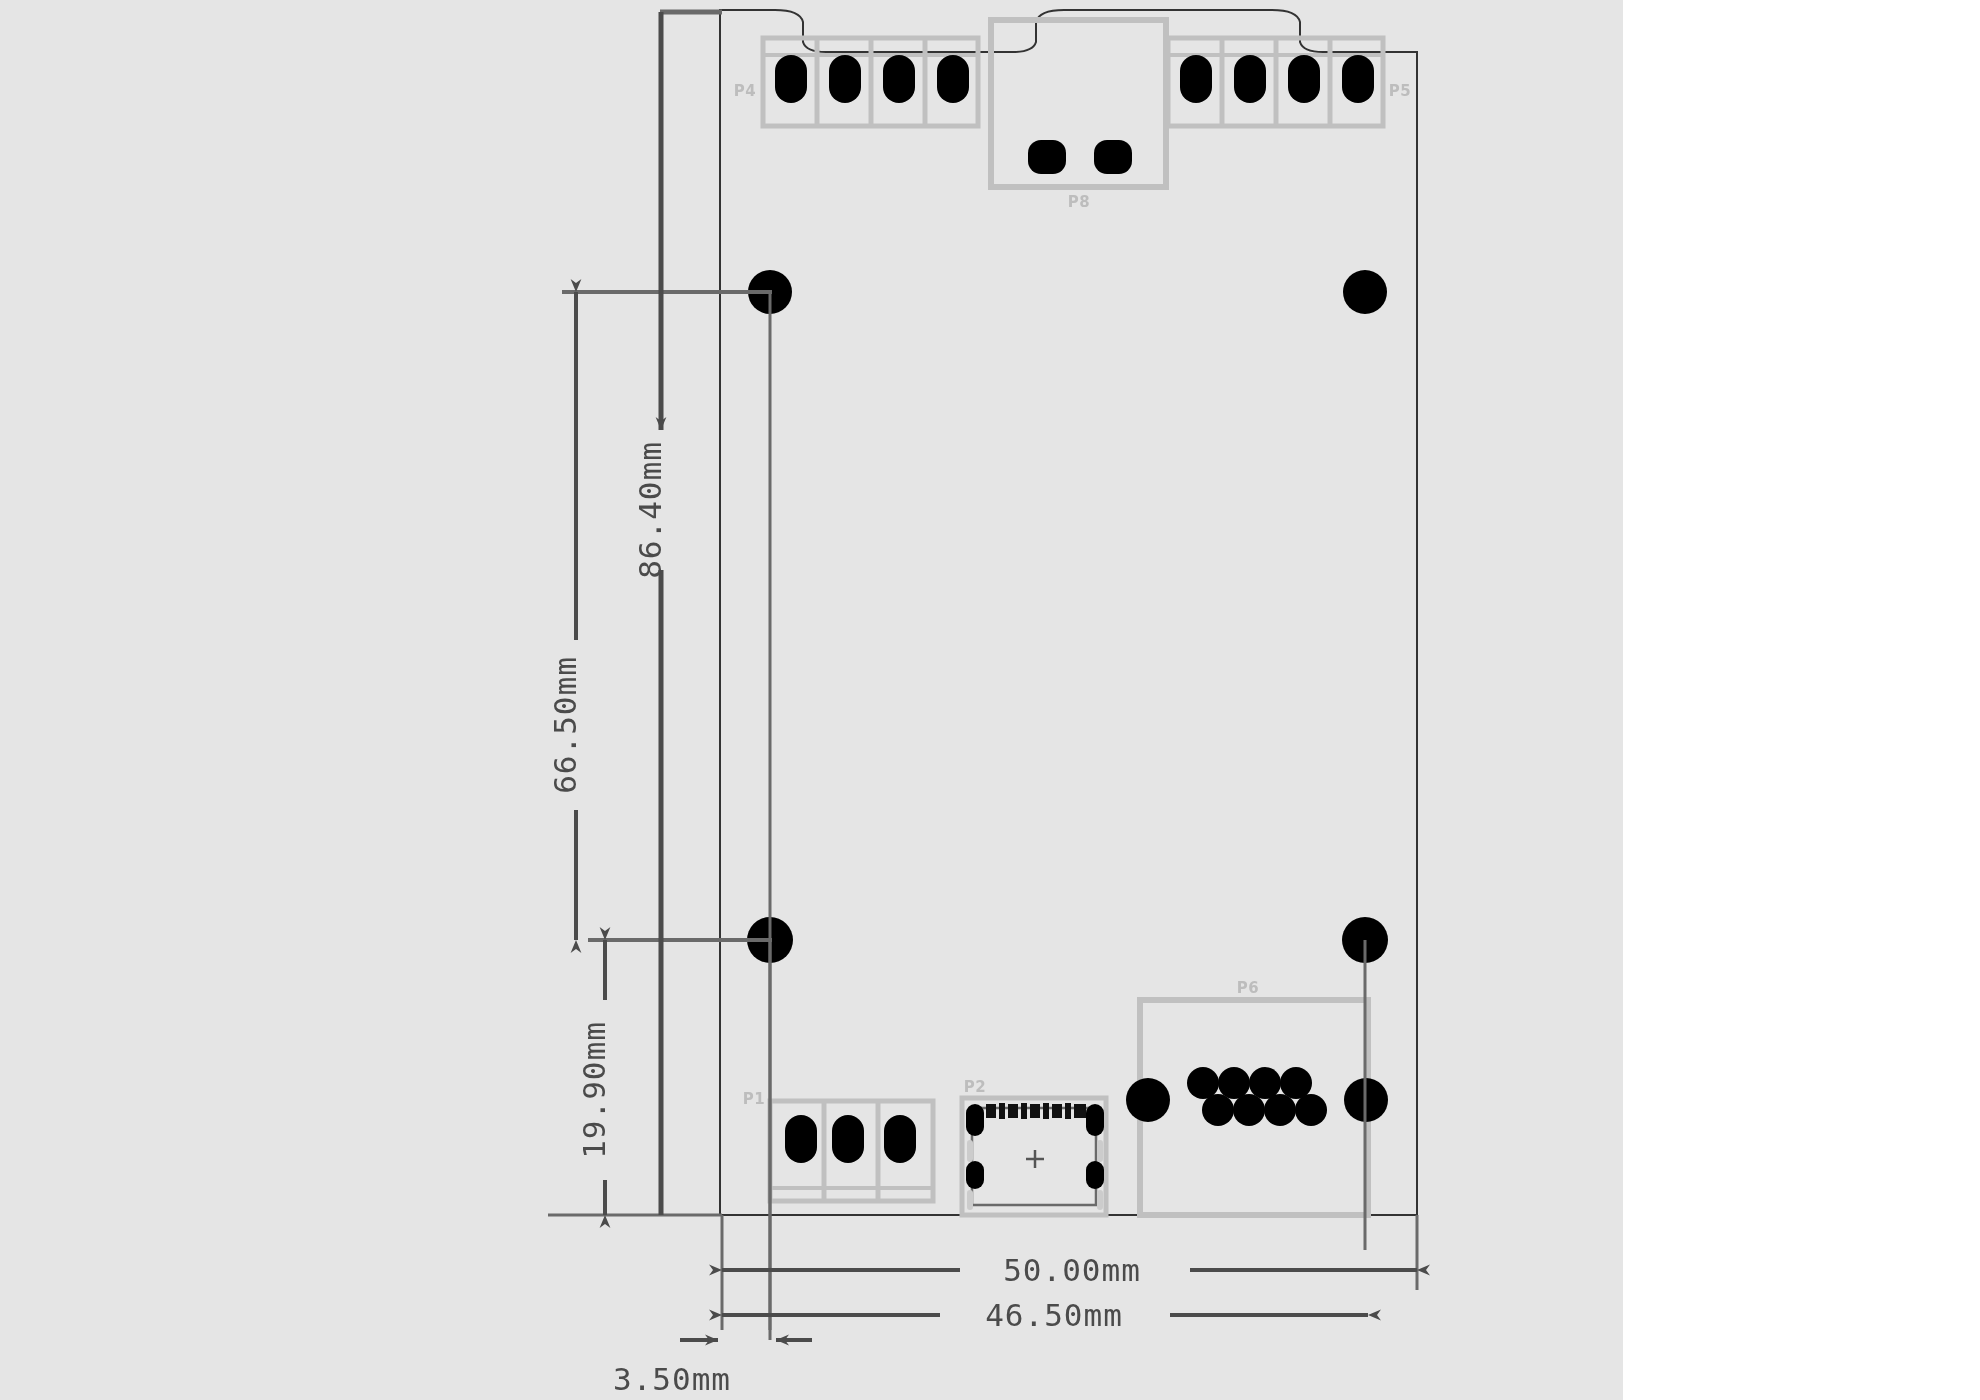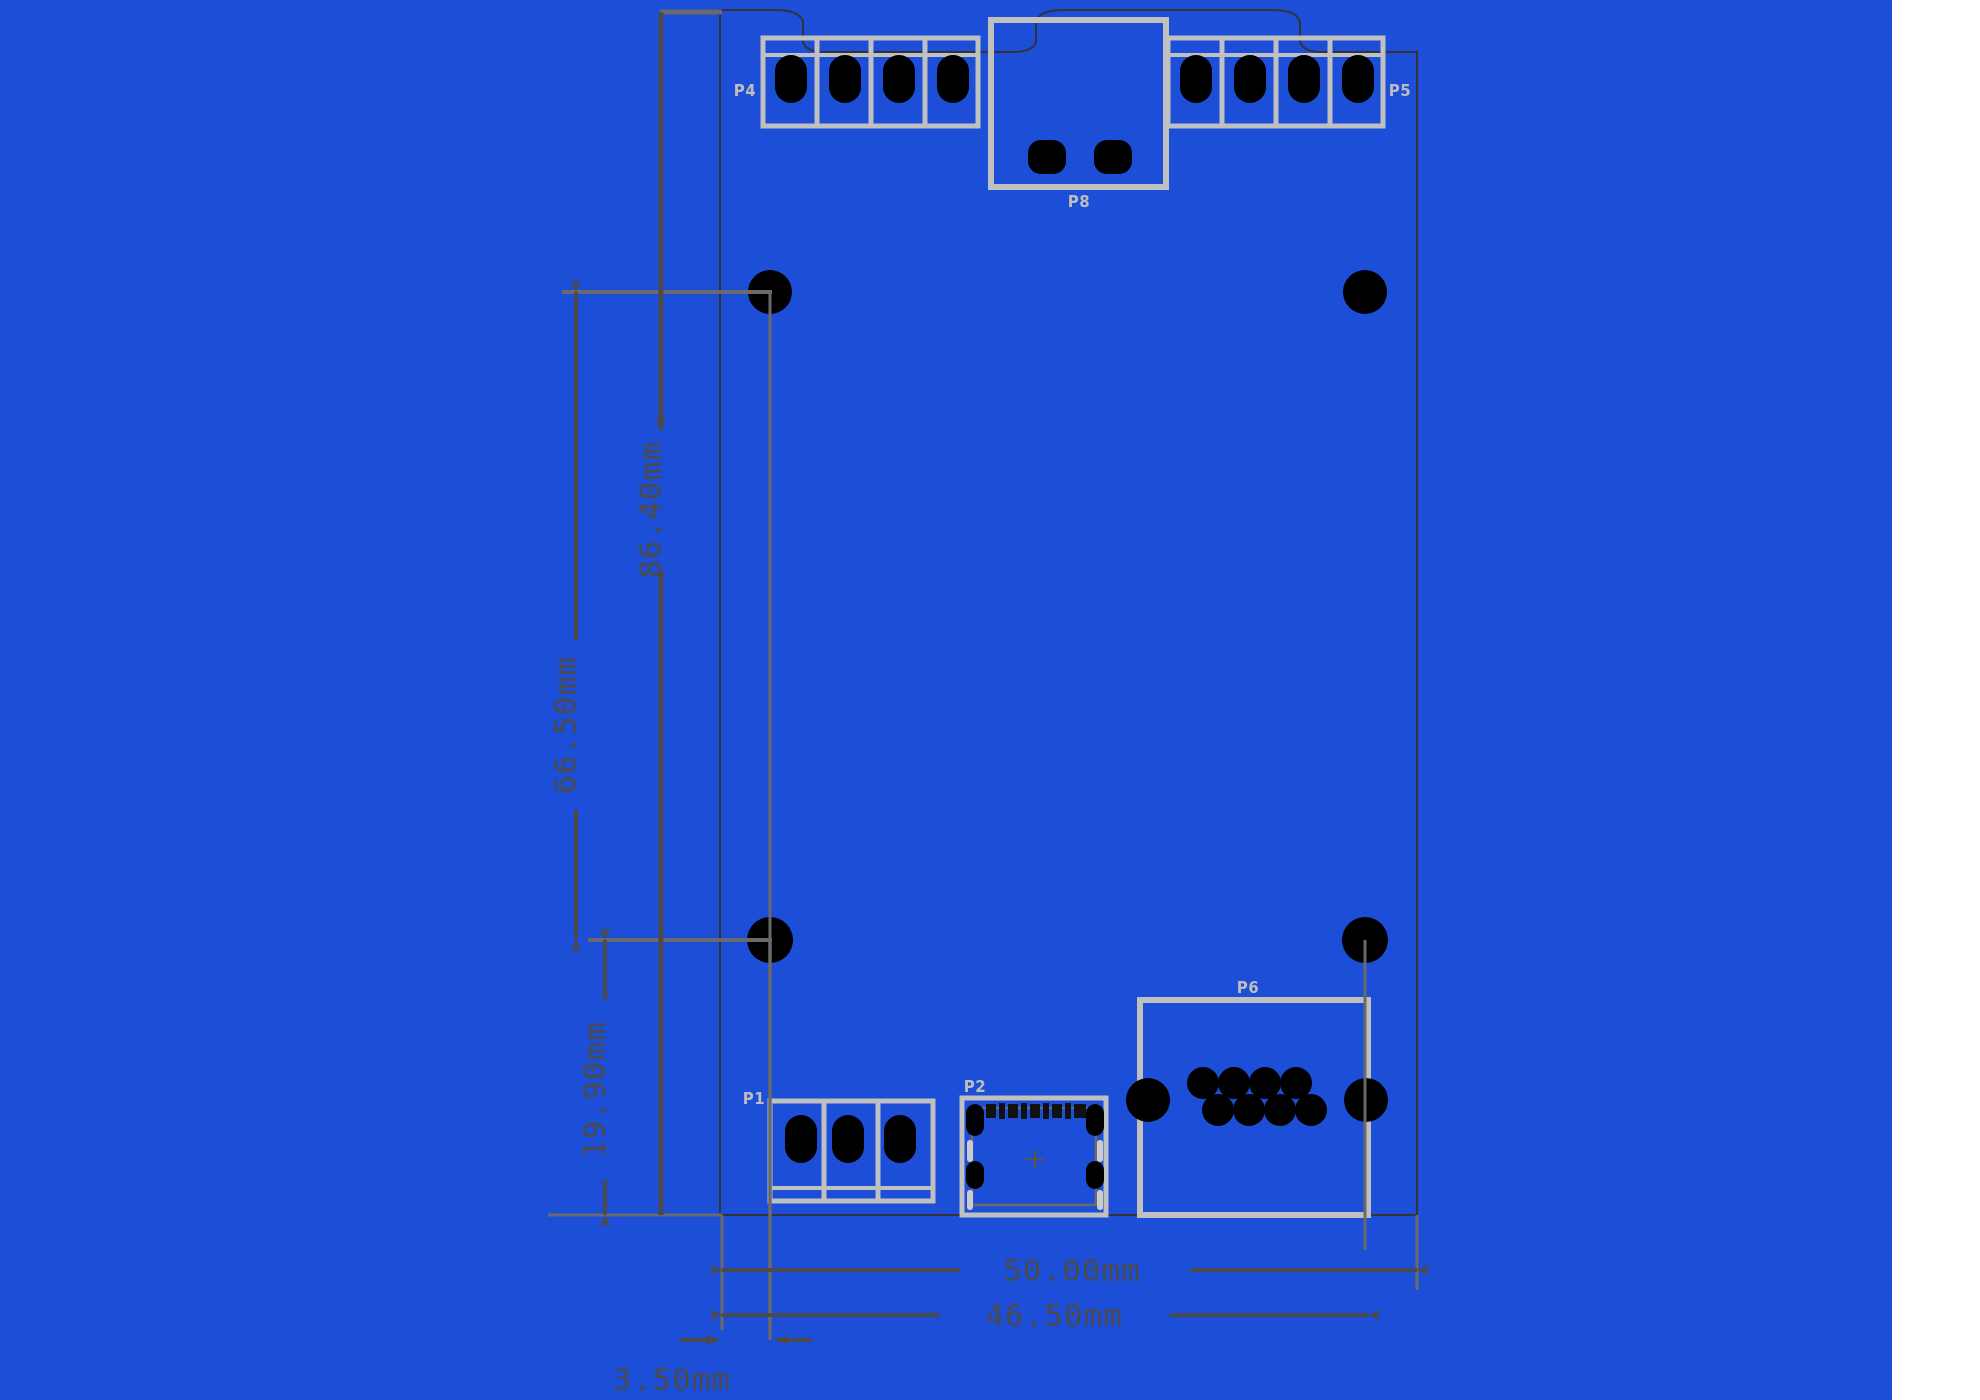--- a/index.html
+++ b/index.html
@@ -6,23 +6,23 @@
     margin: 0;
     padding: 0;
     background: #ffffff;
     width: 1980px;
     height: 1400px;
     overflow: hidden;
     font-family: "DejaVu Sans", sans-serif;
   }
   #stage {
     position: relative;
-    width: 1892px;
+    width: 1623px;
     height: 1400px;
-    background: #1d4ed8;
+    background: #e5e5e5;
   }
   #drawing {
     position: absolute;
     left: 0;
     top: 0;
     width: 1980px;
     height: 1400px;
   }
   .dim-text {
     font-family: "DejaVu Sans Mono", monospace;

